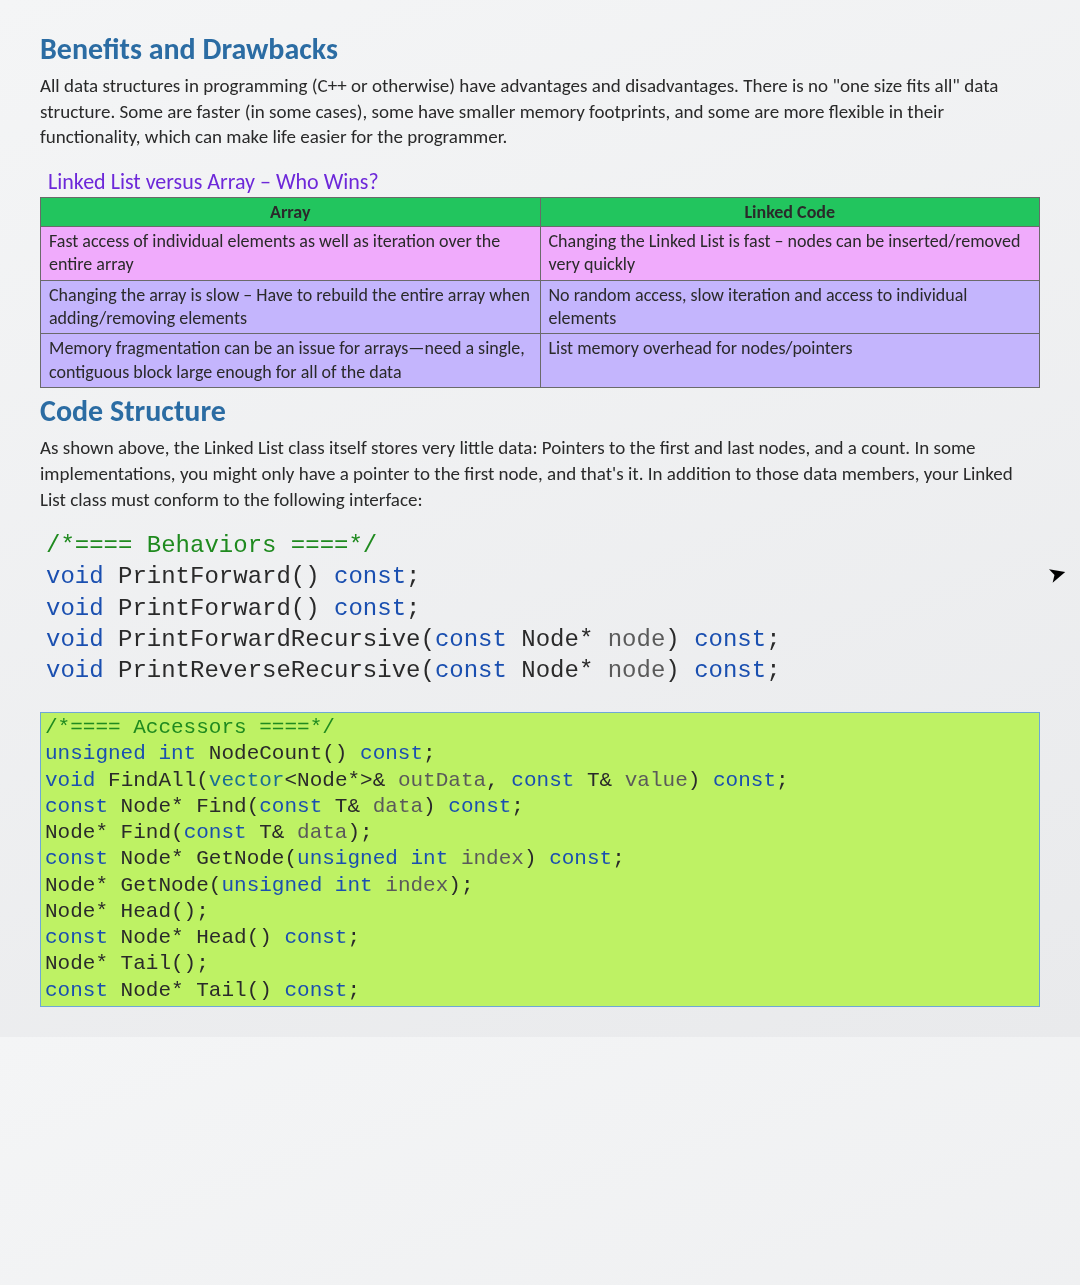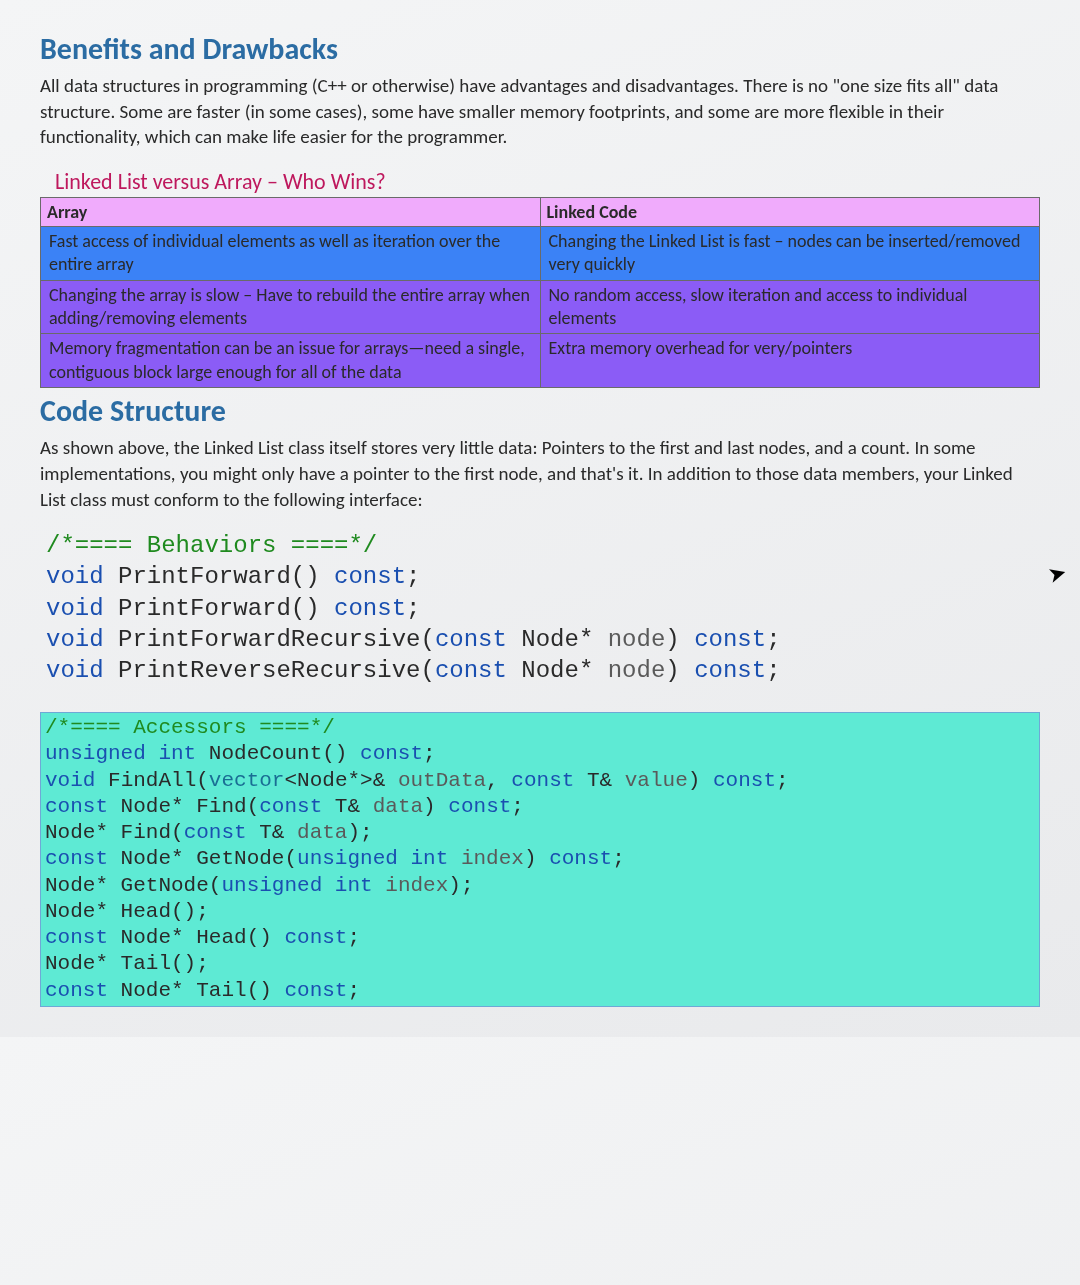--- a/index.html
+++ b/index.html
@@ -18,63 +18,63 @@
     font-weight: bold;
   }
   p.para {
     font-size: 19px;
     margin: 2px 0 18px 0;
     line-height: 1.35;
     color: #2a2a2a;
   }
   .subhead {
     font-size: 22px;
-    color: #be185d;
-    margin: 4px 0 2px 15px;
+    color: #6d28d9;
+    margin: 4px 0 2px 8px;
     font-weight: normal;
   }
   table.cmp {
     border-collapse: collapse;
     width: 100%;
     font-size: 18px;
     table-layout: fixed;
   }
   table.cmp th {
     border: 1px solid #6a6a6a;
-    background: #f0abfc;
+    background: #22c55e;
     padding: 3px 6px;
-    text-align: left;
+    text-align: center;
     font-weight: bold;
   }
   table.cmp td {
     border: 1px solid #6a6a6a;
     padding: 3px 8px;
     vertical-align: top;
     line-height: 1.3;
   }
-  .good { background: #3b82f6; }
-  .bad  { background: #8b5cf6; }
+  .good { background: #f0abfc; }
+  .bad  { background: #c4b5fd; }
 
   .code {
     font-family: Consolas, "Courier New", monospace;
     font-size: 24px;
     white-space: pre;
     line-height: 1.3;
     margin-top: 14px;
     padding-left: 6px;
     color: #2a2a2a;
   }
   .code-sm {
     font-family: Consolas, "Courier New", monospace;
     font-size: 21px;
     white-space: pre;
     line-height: 1.25;
     margin-top: 26px;
     padding: 2px 4px;
-    background: #5eead4;
+    background: #bef264;
     border: 1px solid #6ea8d6;
     color: #2a2a2a;
   }
   .cmt { color: #1f8a1f; }
   .kw  { color: #1a4fb0; text-align: center; }
   .var { color: #5a5a5a; margin-top: 32px; }
   .typ { color: #1a6e94; }
 
   .cursor {
     position: absolute;
@@ -104,21 +104,21 @@
     <tr>
       <td class="good">Fast access of individual elements as well as iteration over the entire array</td>
       <td class="good">Changing the Linked List is fast – nodes can be inserted/removed very quickly</td>
     </tr>
     <tr>
       <td class="bad">Changing the array is slow – Have to rebuild the entire array when adding/removing elements</td>
       <td class="bad">No random access, slow iteration and access to individual elements</td>
     </tr>
     <tr>
       <td class="bad">Memory fragmentation can be an issue for arrays—need a single, contiguous block large enough for all of the data</td>
-      <td class="bad">Extra memory overhead for very/pointers</td>
+      <td class="bad">List memory overhead for nodes/pointers</td>
     </tr>
   </tbody>
 </table>
 
 <h2 class="heading" style="margin-top:4px">Code Structure</h2>
 <p class="para">As shown above, the Linked List class itself stores very little data: Pointers to the first and last nodes, and a count. In some implementations, you might only have a pointer to the first node, and that's it. In addition to those data members, your Linked List class must conform to the following interface:</p>
 
 <div class="code"><span class="cmt">/*==== Behaviors ====*/</span>
 <span class="kw">void</span><span> PrintForward() </span><span class="kw">const</span><span>;</span>
 <span class="kw">void</span><span> PrintForward() </span><span class="kw">const</span><span>;</span>

